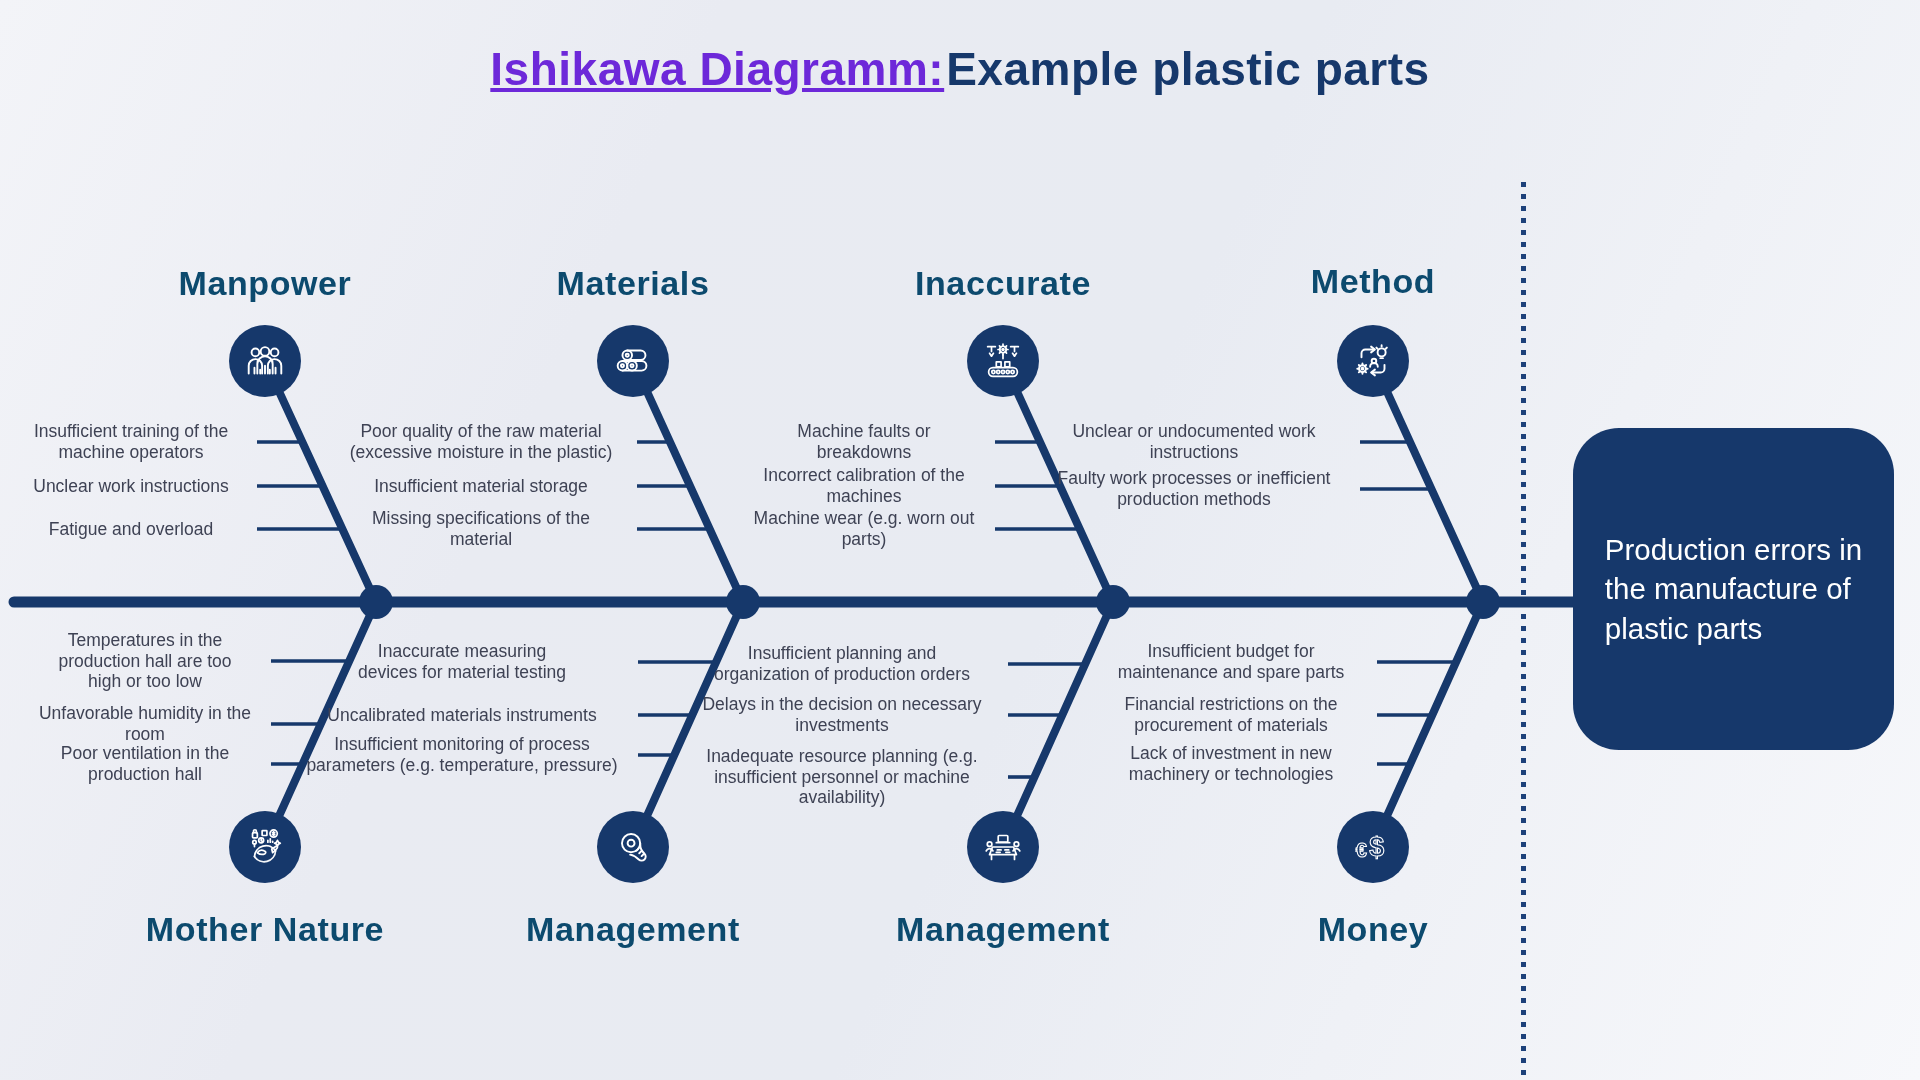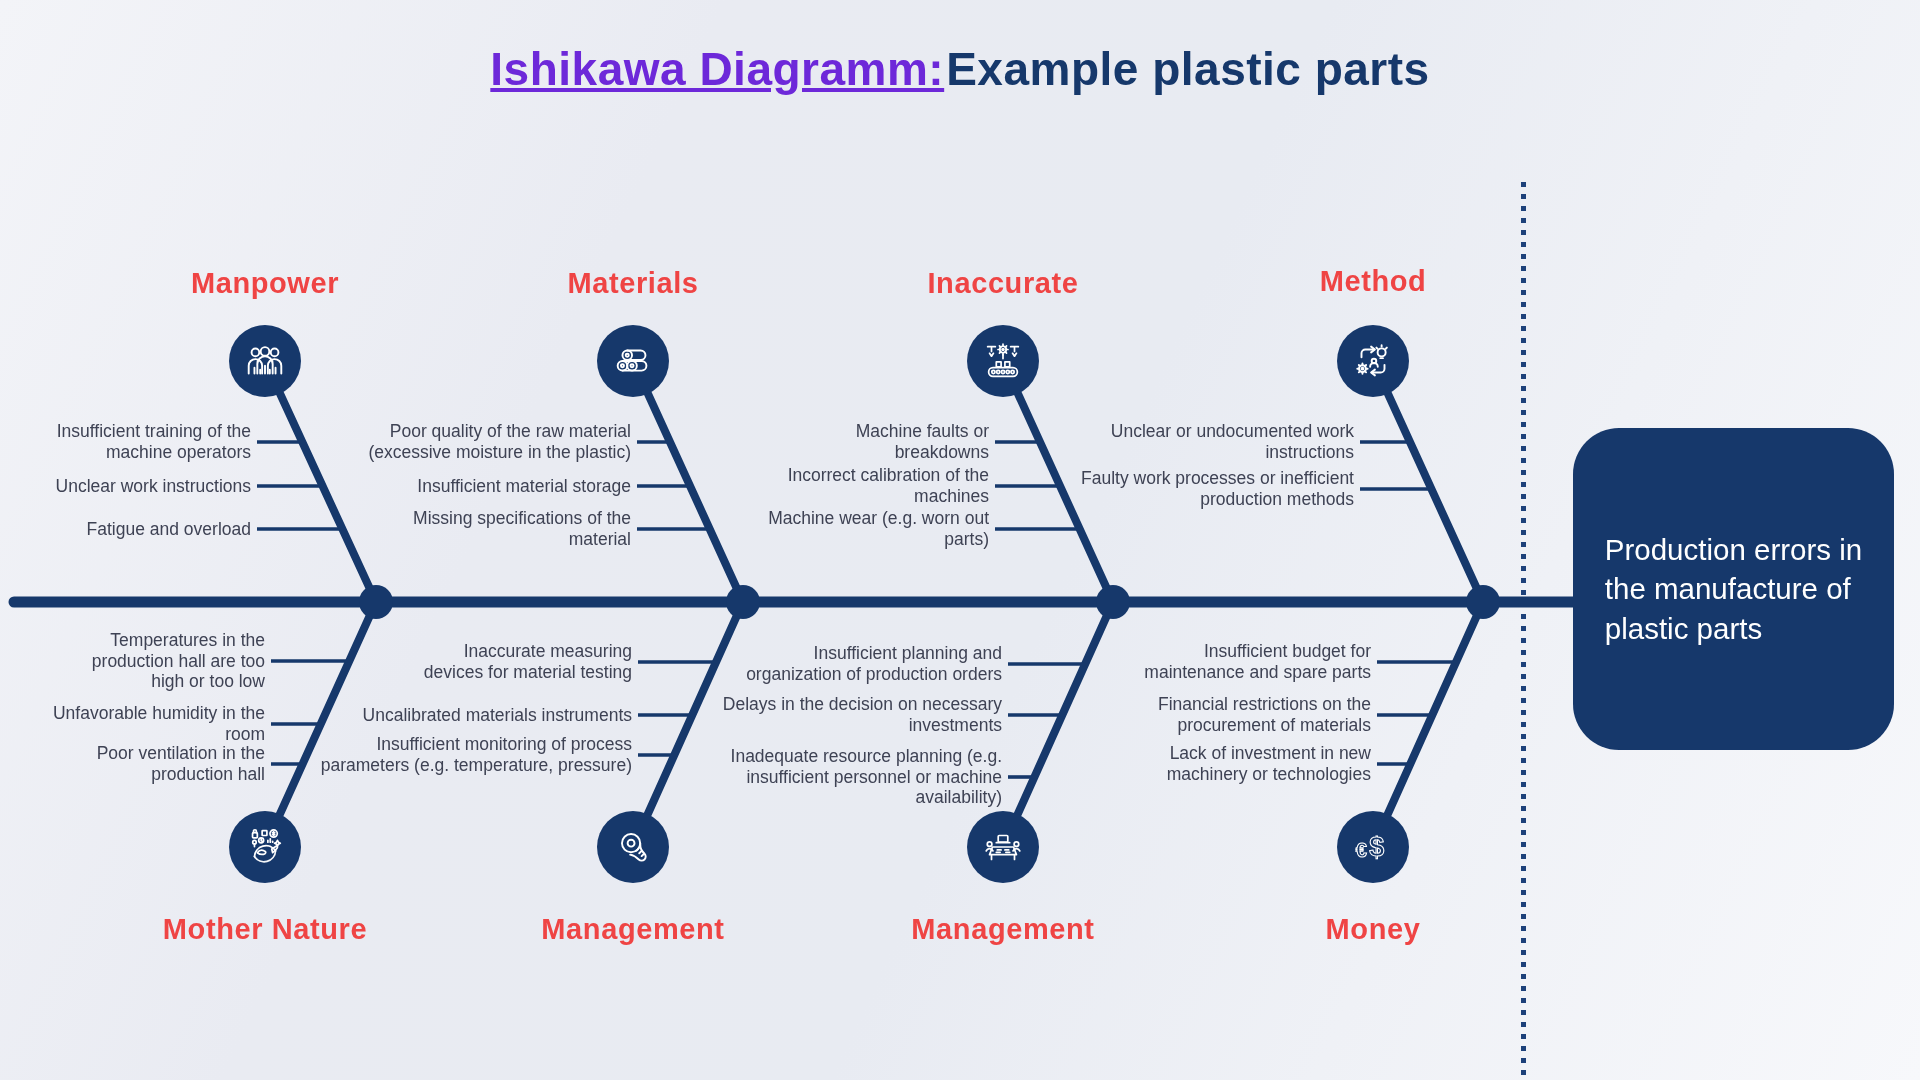--- a/index.html
+++ b/index.html
@@ -10,30 +10,30 @@
   }
   .title{
     position:absolute;top:42px;left:0;width:100%;
     text-align:center;font-size:46px;font-weight:bold;letter-spacing:.5px;white-space:nowrap;
   }
   .title .hl{color:#6d28d9;text-decoration:underline;}
   .title .rest{color:#16386b;margin-left:2px;}
   .skeleton{position:absolute;left:0;top:0;}
   .cat-label{
     position:absolute;transform:translate(-50%,-50%);
-    font-size:29px;font-weight:bold;color:#ef4444;letter-spacing:.6px;white-space:nowrap;
+    font-size:34px;font-weight:bold;color:#0c4a6e;letter-spacing:.6px;white-space:nowrap;
   }
   .icon-circle{
     position:absolute;width:72px;height:72px;border-radius:50%;
     background:#16386b;transform:translate(-50%,-50%);
     display:flex;align-items:center;justify-content:center;
   }
   .cause{
     position:absolute;transform:translateY(-50%);
-    text-align:right;font-size:17.5px;line-height:1.18;color:#3e4254;
+    text-align:center;font-size:17.5px;line-height:1.18;color:#3e4254;
     white-space:pre-line;
   }
   .head-box{
     position:absolute;left:1573px;top:428px;width:321px;height:322px;
     background:#16386b;border-radius:46px;box-sizing:border-box;
     display:flex;align-items:center;justify-content:center;
     color:#ffffff;font-size:29.5px;line-height:1.33;
     white-space:pre-line;padding:0 20px;
   }
   .dotted-line{

